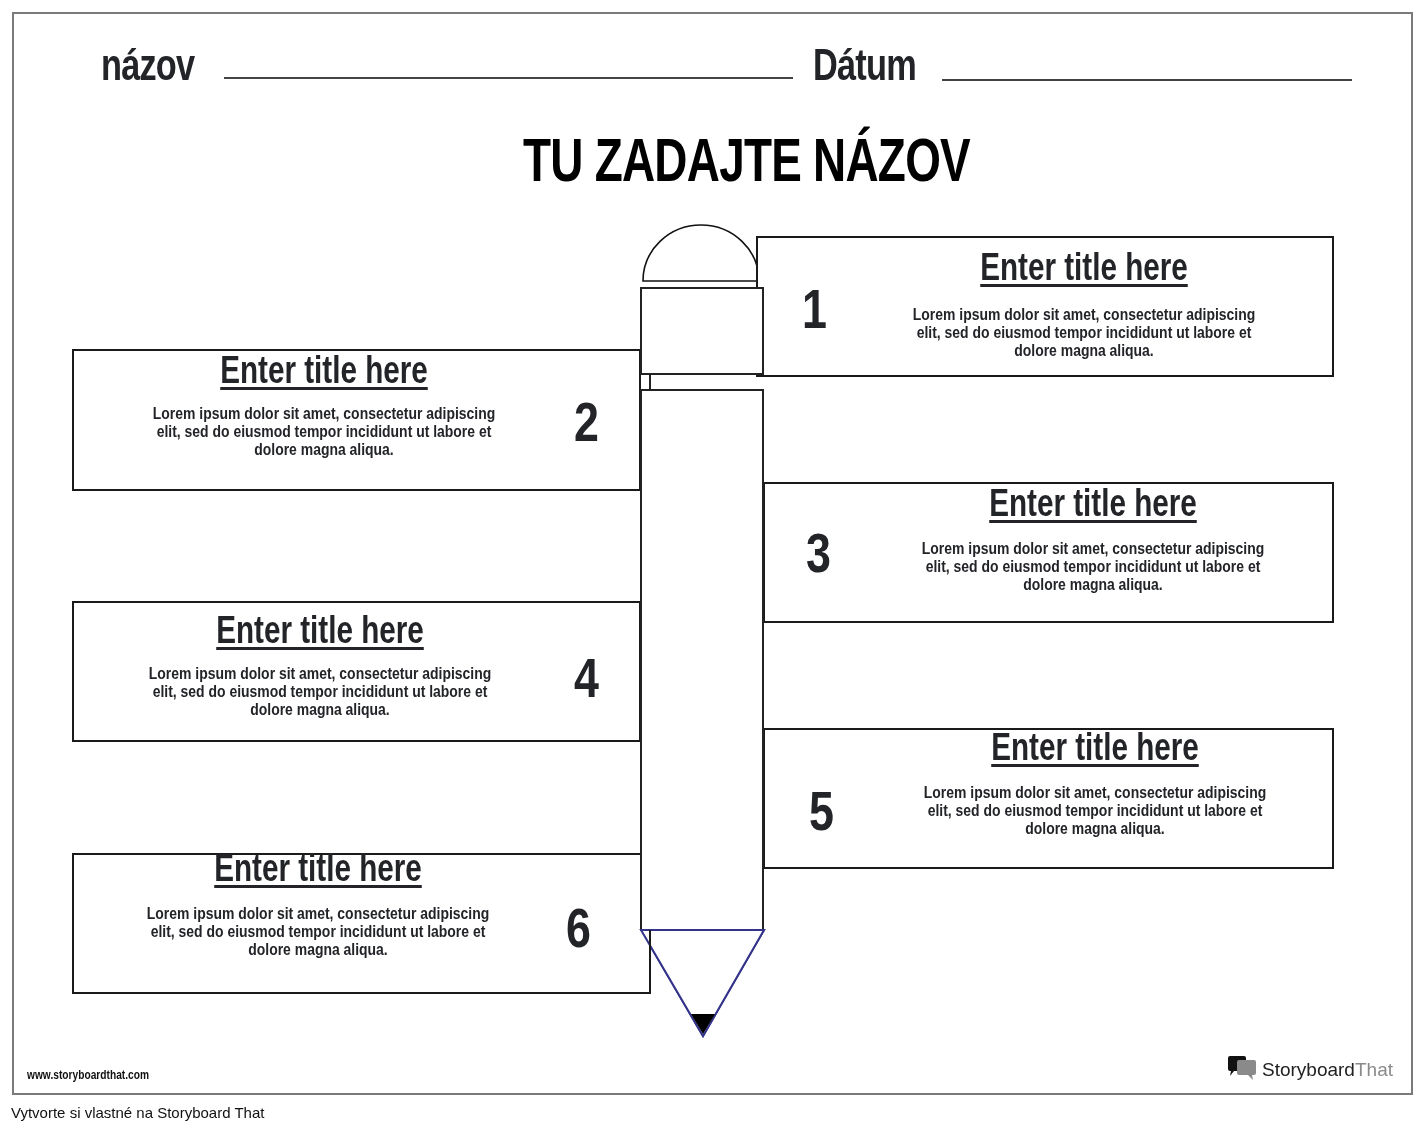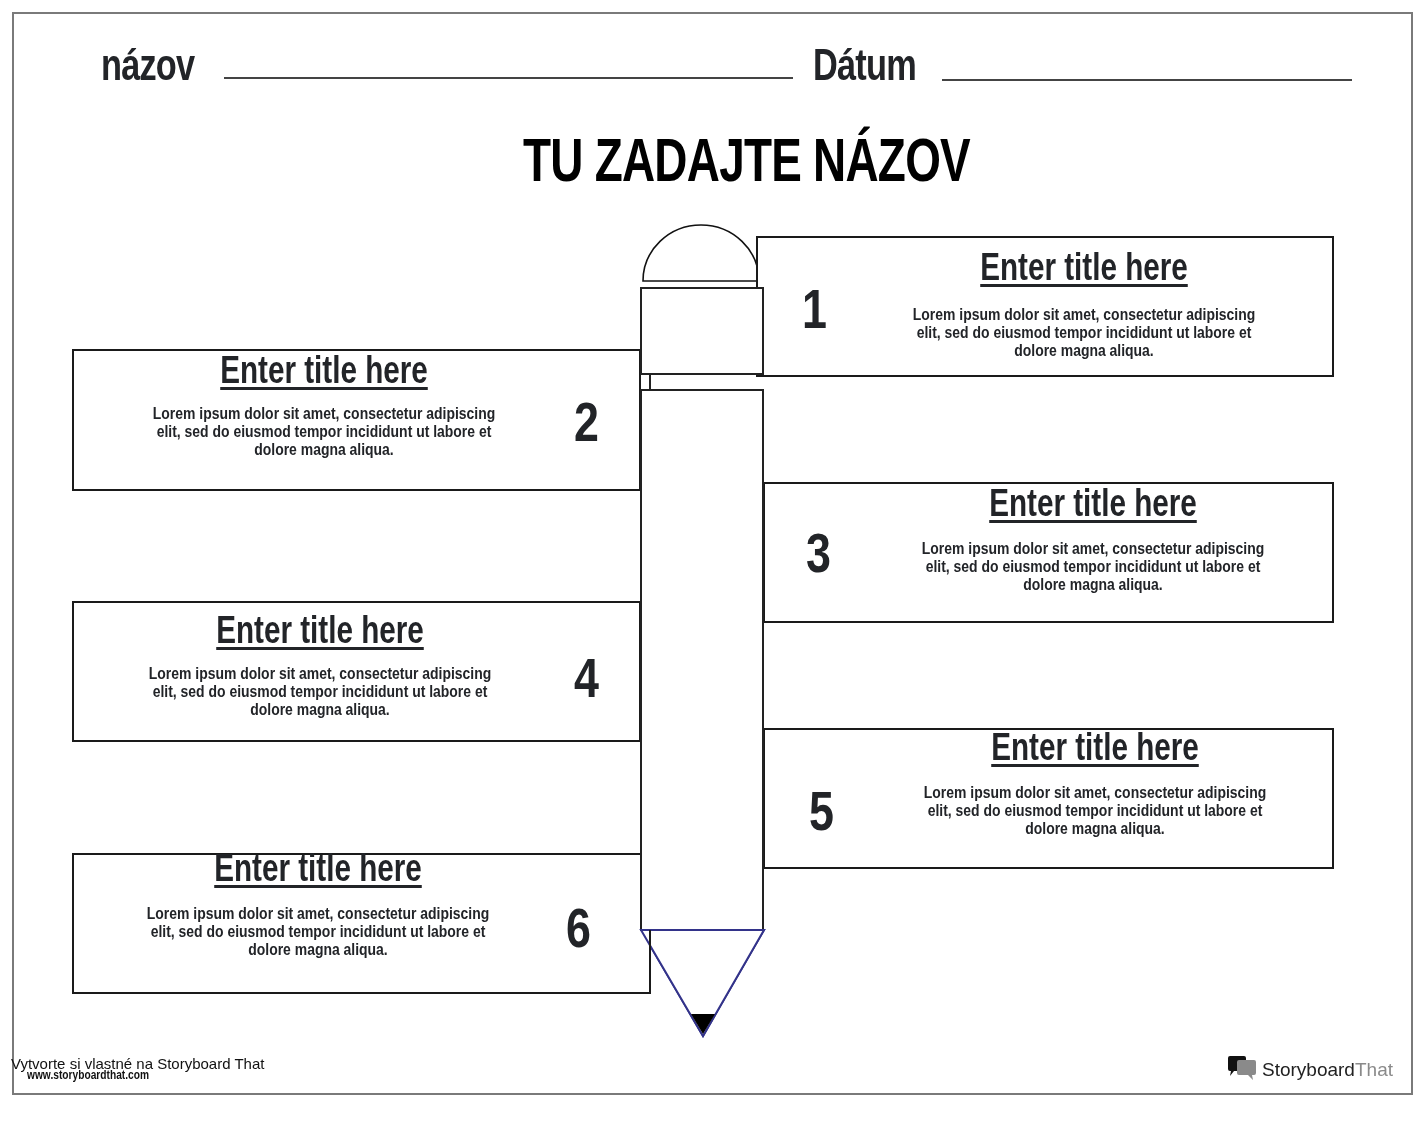--- a/index.html
+++ b/index.html
@@ -96,13 +96,13 @@
 <div class="abs wm" style="left:27px; top:1068px;">www.storyboardthat.com</div>
 
 <div class="abs" style="left:1226px; top:1055px; display:flex; align-items:flex-end; gap:4px;">
   <svg width="32" height="26">
     <path d="M2,3 Q2,1 4,1 L18,1 Q20,1 20,3 L20,14 Q20,16 18,16 L8,16 L4,21 L5,16 L4,16 Q2,16 2,14 Z" fill="#111"></path>
     <path d="M11,7 Q11,5 13,5 L28,5 Q30,5 30,7 L30,18 Q30,20 28,20 L26,20 L27,25 L22,20 L13,20 Q11,20 11,18 Z" fill="#8a8a8a"></path>
   </svg>
   <span class="logo-text"><span>Storyboard</span><span class="that">That</span></span>
 </div>
 
-<div class="abs footer-caption" style="left:11px; top:1055px;">Vytvorte si vlastné na Storyboard That</div>
+<div class="abs footer-caption" style="left:11px; top:1104px;">Vytvorte si vlastné na Storyboard That</div>
 
 </body></html>

